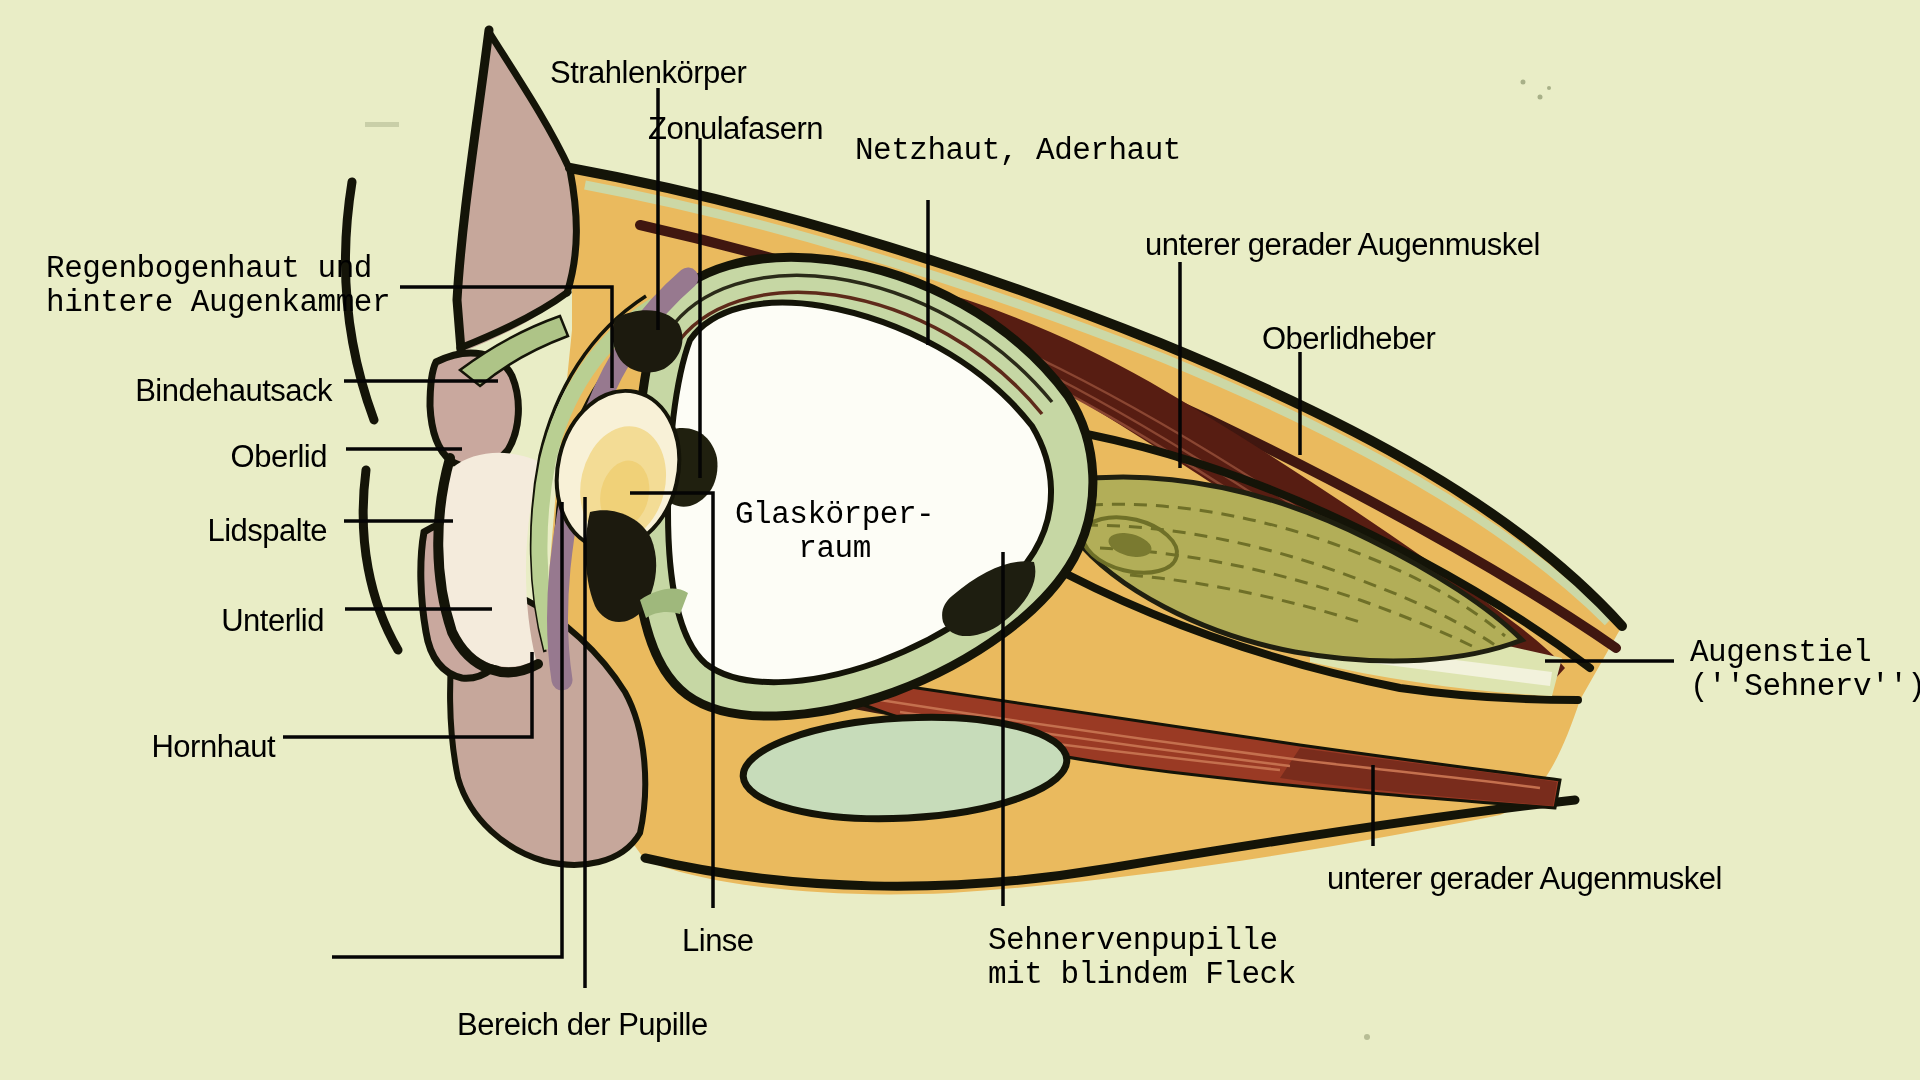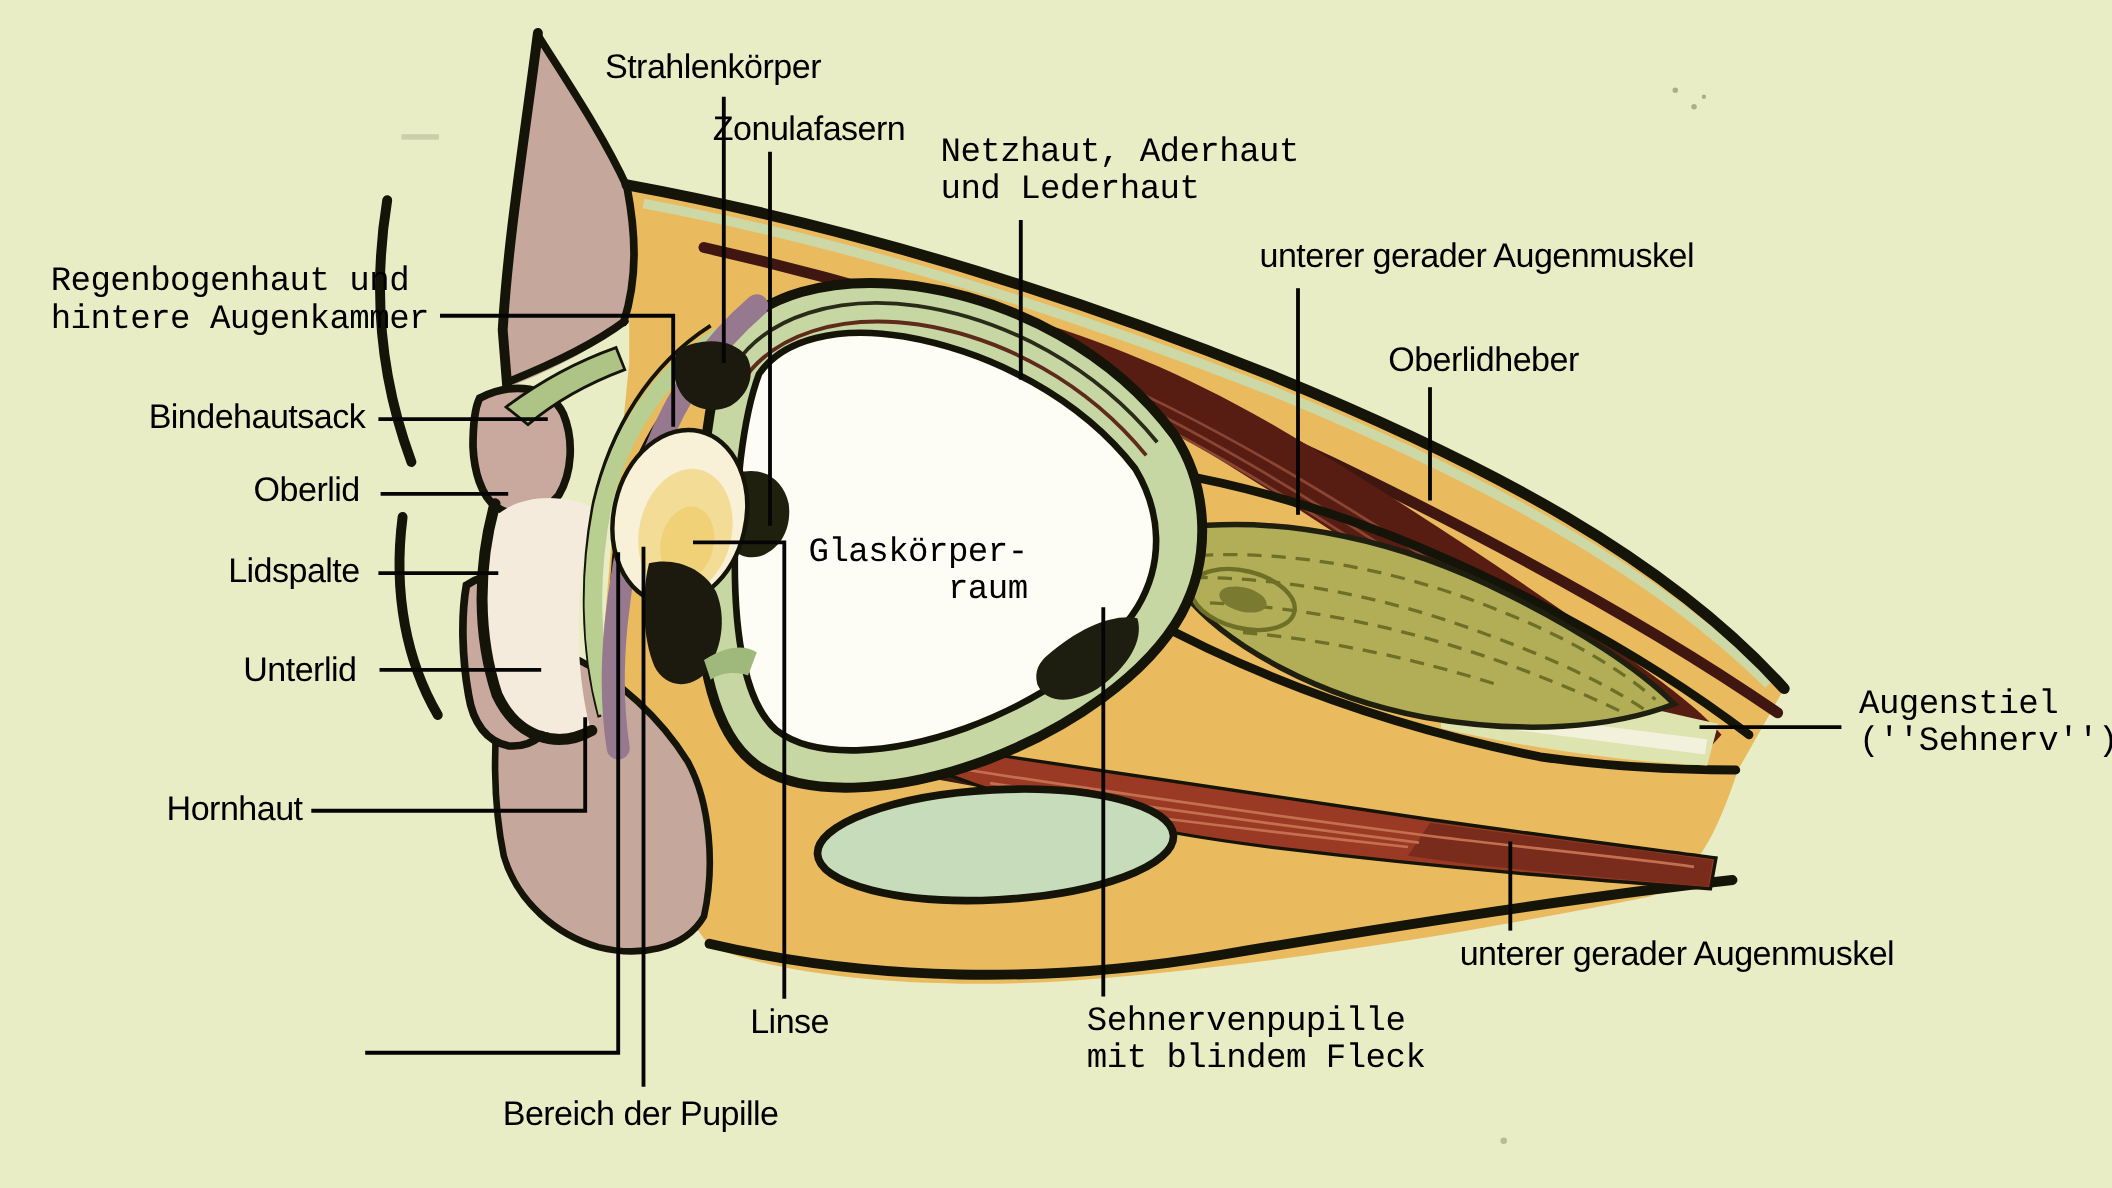--- a/index.html
+++ b/index.html
@@ -1,23 +1,23 @@
 <!DOCTYPE html>
 <html><head>
 <meta charset="utf-8">
 <style>
   html,body{margin:0;padding:0;background:#e9edc6;}
   .stage{position:relative;width:1920px;height:1080px;overflow:hidden;background:#e9edc6;
          font-family:"Liberation Sans",sans-serif;}
   .stage svg{position:absolute;left:0;top:0;}
   .label{position:absolute;font-size:31px;line-height:34px;color:#000;
-         white-space:nowrap;letter-spacing:-0.5px;}
+         white-space:nowrap;letter-spacing:-0.5px;margin-top:12px;}
   .label .ln{display:block;font-family:Liberation Mono, monospace;}
   .r{text-align:left;}
-  .csub .ln2{text-align:right;}
+  .csub .ln2{text-align:center;}
 </style>
 </head>
 <body>
 
 <div class="stage">
 
 <svg viewBox="0 0 1920 1080" width="1920" height="1080">
 
   <g>
 
@@ -149,21 +149,20 @@
     <path d="M 532,652 V 737 H 283"></path>
     <path d="M 562,502 V 957 H 332"></path>
     <path d="M 585,497 V 988"></path>
   </g>
 </svg>
 
   <div class="label" style="left:550px;top:44px">Strahlenkörper</div>
   <div class="label" style="left:648px;top:100px">Zonulafasern</div>
   <div class="label" style="left:855px;top:122px">
     <span class="ln">Netzhaut, Aderhaut</span>
-    <span class="ln">und Lederhaut</span>
   </div>
   <div class="label" style="left:1145px;top:216px">unterer gerader Augenmuskel</div>
   <div class="label" style="left:1262px;top:310px">Oberlidheber</div>
   <div class="label" style="left:1690px;top:624px">
     <span class="ln">Augenstiel</span>
     <span class="ln">(''Sehnerv'')</span>
   </div>
   <div class="label" style="left:1327px;top:850px">unterer gerader Augenmuskel</div>
   <div class="label" style="left:988px;top:912px">
     <span class="ln">Sehnervenpupille</span>

